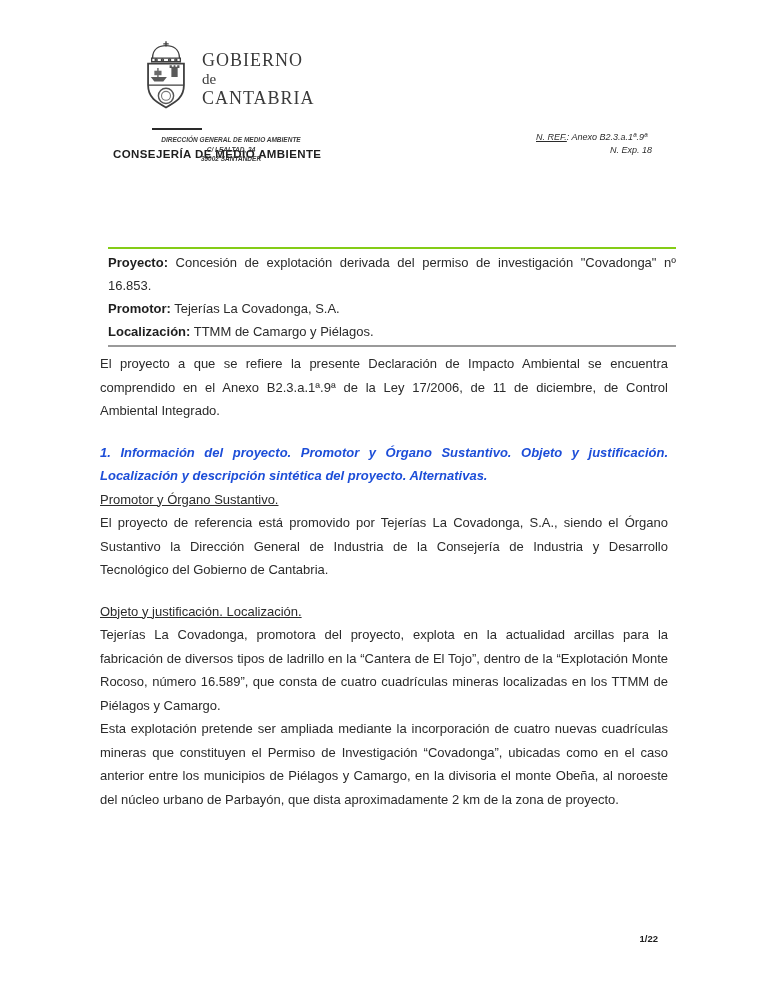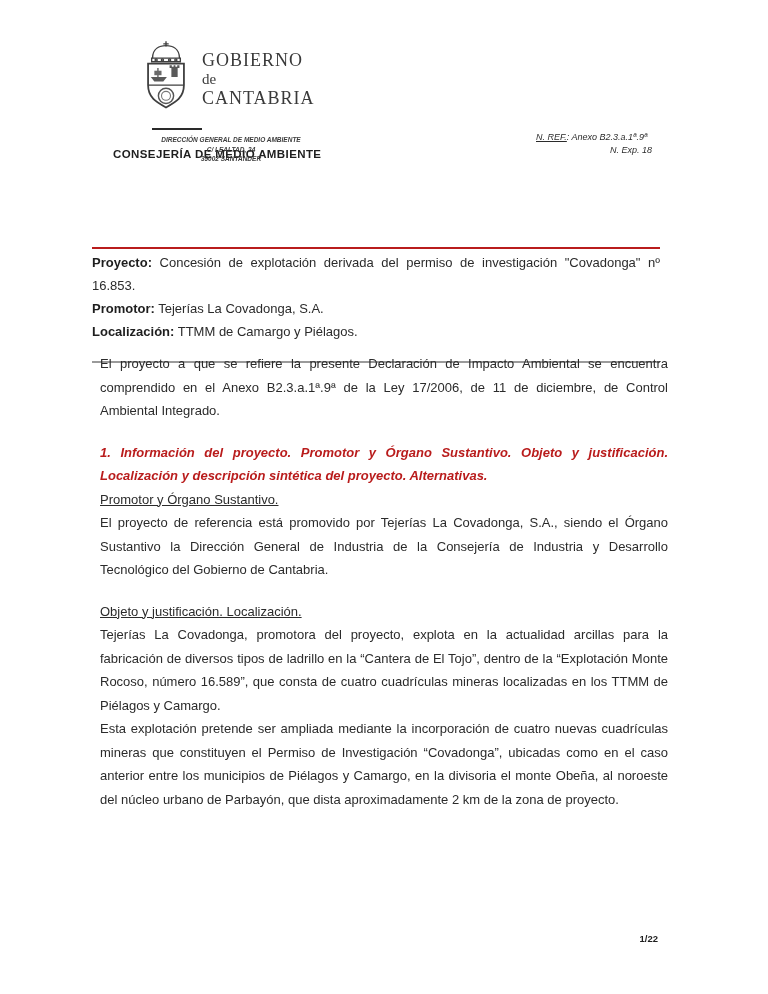--- a/index.html
+++ b/index.html
@@ -17,29 +17,29 @@
   .direccion { position:absolute; left:145px; top:135px; width:172px; text-align:center;
                font-size:6.5px; font-weight:bold; font-style:italic; line-height:9.5px; color:#3c3c3c; }
   .nref { position:absolute; left:512px; top:131px; width:140px; font-size:9px; font-style:italic; line-height:13px; color:#2b2b2b; }
   .nref-line1 { white-space:nowrap; }
   .nref-label { font-weight:normal; text-decoration:underline;margin-left:24px; }
   .nref-line2 { text-align:right; }
   
   .doc-title { position:absolute; left:0; top:203px; width:768px; margin:0; text-align:center;
                font-size:14px; font-weight:bold; letter-spacing:.2px; color:#1e1e1e; }
   
-  .project-box { position:absolute; left:92px; top:247px; width:568px;
-                 border-top:2px solid #b91c1c; border-bottom:2px solid #9a9a9a; padding:2px 0 18px; }
+  .project-box { position:absolute; left:108px; top:247px; width:568px;
+                 border-top:2px solid #84cc16; border-bottom:2px solid #9a9a9a; padding:2px 0 2px; }
   .project-box p { margin:0; font-size:13px; line-height:23px; }
   .just { text-align:justify; }
   strong { font-weight:bold; color:#1e1e1e; }
   
   .content { position:absolute; left:100px; top:352px; width:568px; }
   .content p { margin:0; font-size:13px; line-height:23.5px; }
-  .section-heading { font-weight:bold; font-style:italic; margin-top:18px !important; color:#b91c1c; }
+  .section-heading { font-weight:bold; font-style:italic; margin-top:18px !important; color:#1d4ed8; }
   .sub { text-decoration:underline; }
   .gap { margin-top:18px !important; }
   
   .page-num { position:absolute; right:110px; top:933px; font-size:9.5px; font-weight:bold; color:#1e1e1e; }
 </style>
 </head>
 <body>
 
 <div class="page">
 

